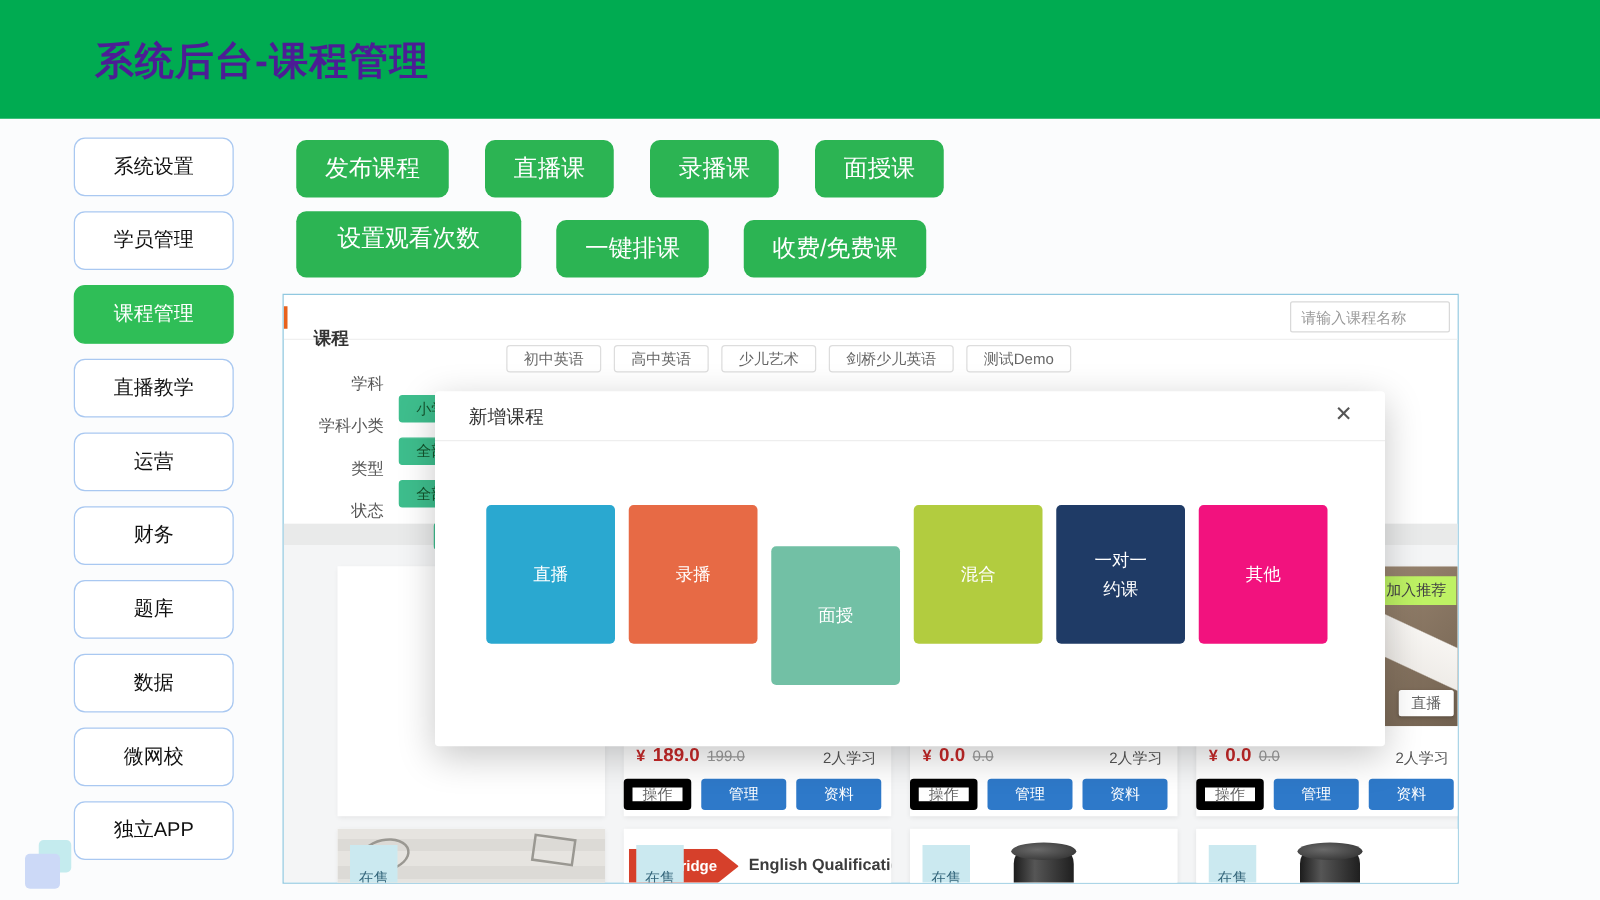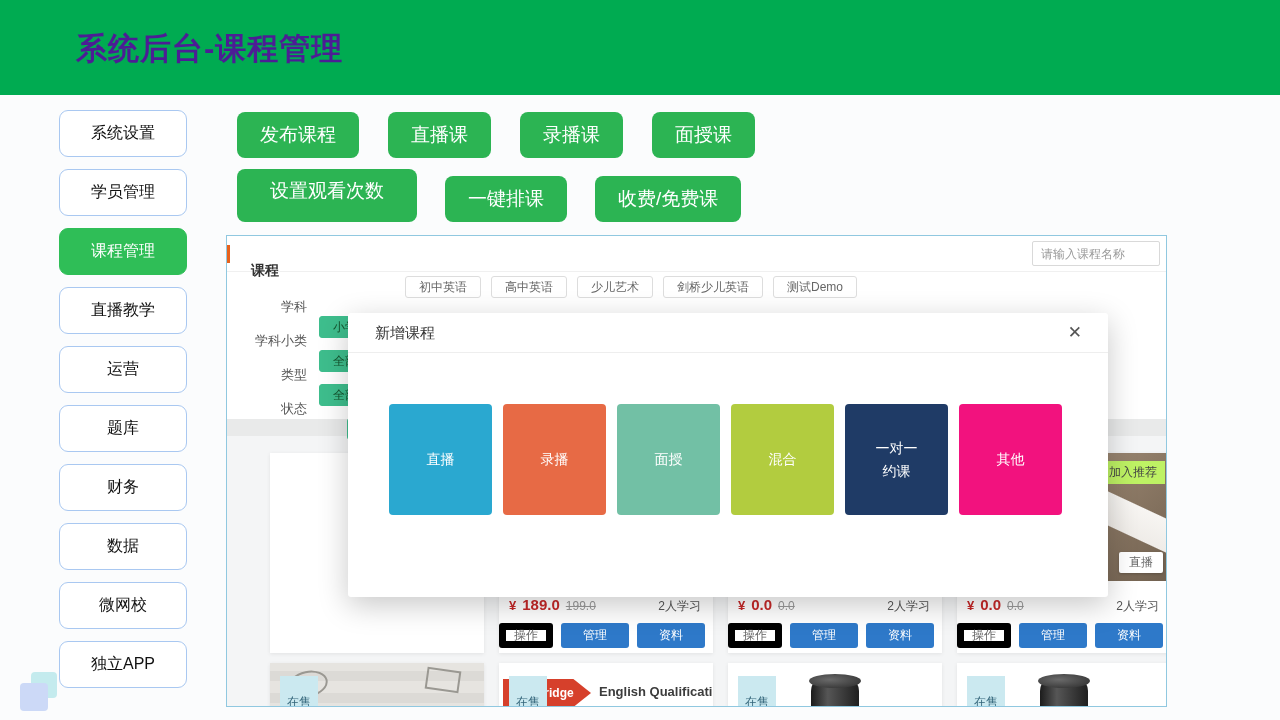--- a/index.html
+++ b/index.html
@@ -111,22 +111,22 @@
 <header class="app-header">
   <div class="app-title">系统后台-课程管理</div>
 </header>
 
 <nav class="sidebar">
   <div class="side-btn">系统设置</div>
   <div class="side-btn">学员管理</div>
   <div class="side-btn active">课程管理</div>
   <div class="side-btn">直播教学</div>
   <div class="side-btn">运营</div>
+  <div class="side-btn">财务</div>
   <div class="side-btn">题库</div>
-  <div class="side-btn">财务</div>
   <div class="side-btn">数据</div>
   <div class="side-btn">微网校</div>
   <div class="side-btn">独立APP</div>
 </nav>
 
 <div class="pills pills-r1">
   <span class="pill">发布课程</span>
   <span class="pill">直播课</span>
   <span class="pill">录播课</span>
   <span class="pill">面授课</span>
@@ -271,21 +271,21 @@
   </div>
 </section>
 
 <div class="modal">
   <div class="modal-title">新增课程</div>
   <div class="modal-close">✕</div>
   <div class="modal-divider"></div>
   <div class="type-cards">
     <div class="type-card" style="background-color: rgb(42, 168, 208);">直播</div>
     <div class="type-card" style="background-color: rgb(231, 106, 69);">录播</div>
-    <div class="type-card" style="background-color: rgb(114, 192, 165);">面授</div>
+    <div class="type-card" style="background-color: rgb(114, 192, 165); margin-top: 33px;">面授</div>
     <div class="type-card" style="background-color: rgb(178, 204, 63);">混合</div>
     <div class="type-card" style="background-color: rgb(31, 59, 102);">
       <span>一对一</span>
       <span>约课</span>
     </div>
     <div class="type-card" style="background-color: rgb(242, 18, 126);">其他</div>
   </div>
 </div>
 
 <div class="decor-teal"></div>

